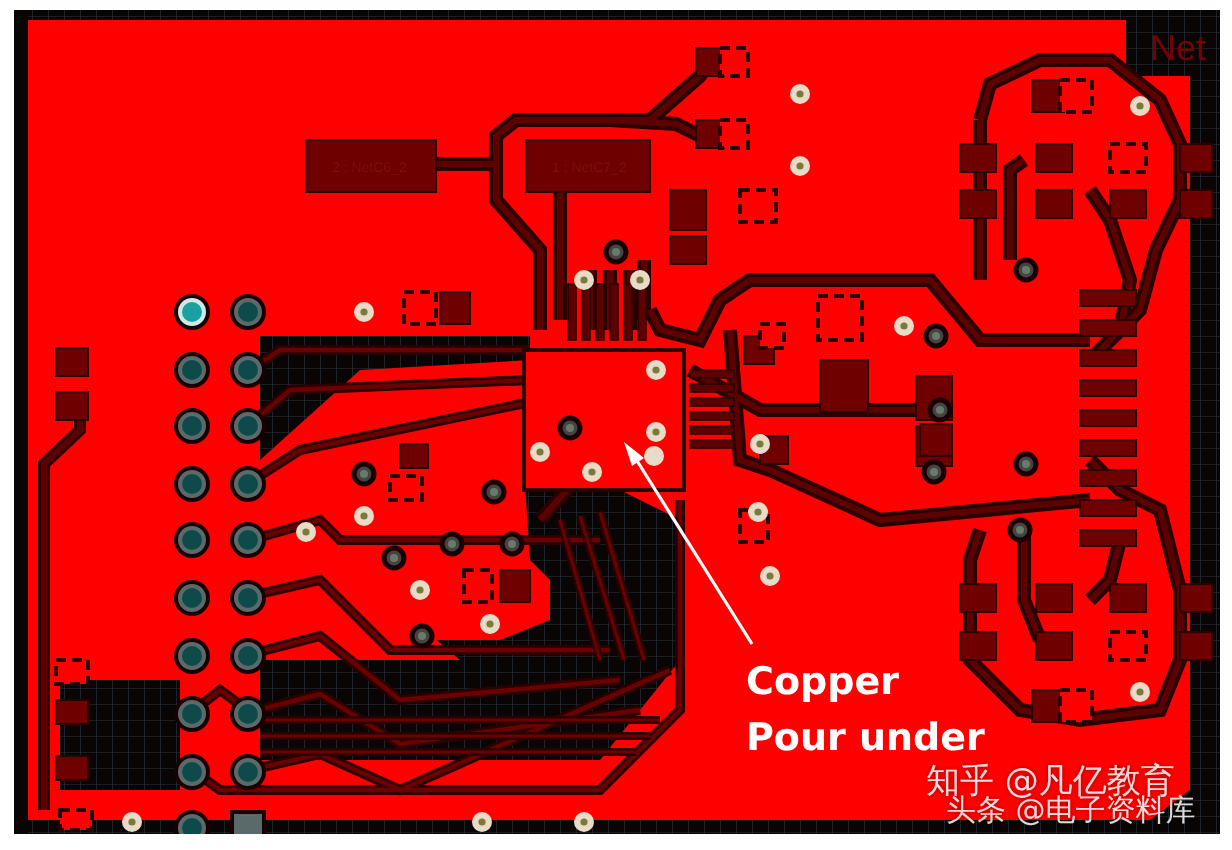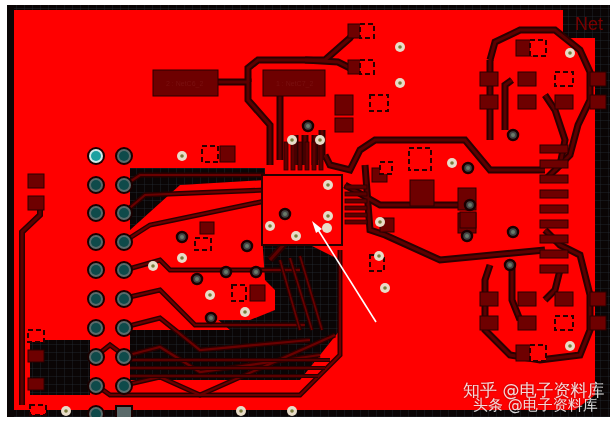--- a/index.html
+++ b/index.html
@@ -370,16 +370,18 @@
 
   <g>
     <line x1="376" y1="322" x2="317" y2="228" stroke="#ffffff" stroke-width="1.6"></line>
     <polygon points="312,221 322,229 316,233" fill="#ffffff"></polygon>
   </g>
 
   <rect x="0" y="417" width="616" height="8" fill="#ffffff"></rect>
 </svg>
 
 <div class="overlay-text" style="left:373px; top:327px;">
+  <div>Copper</div>
+  <div>Pour under</div>
 </div>
 
-<div class="watermark" style="left:463px; top:379px;">知乎 @电子资料库</div>
+<div class="watermark" style="left:463px; top:379px;">知乎 @凡亿教育</div>
 <div class="watermark" style="left:473px; top:396px; font-size:15px;">头条 @电子资料库</div>
 
 </body></html>

